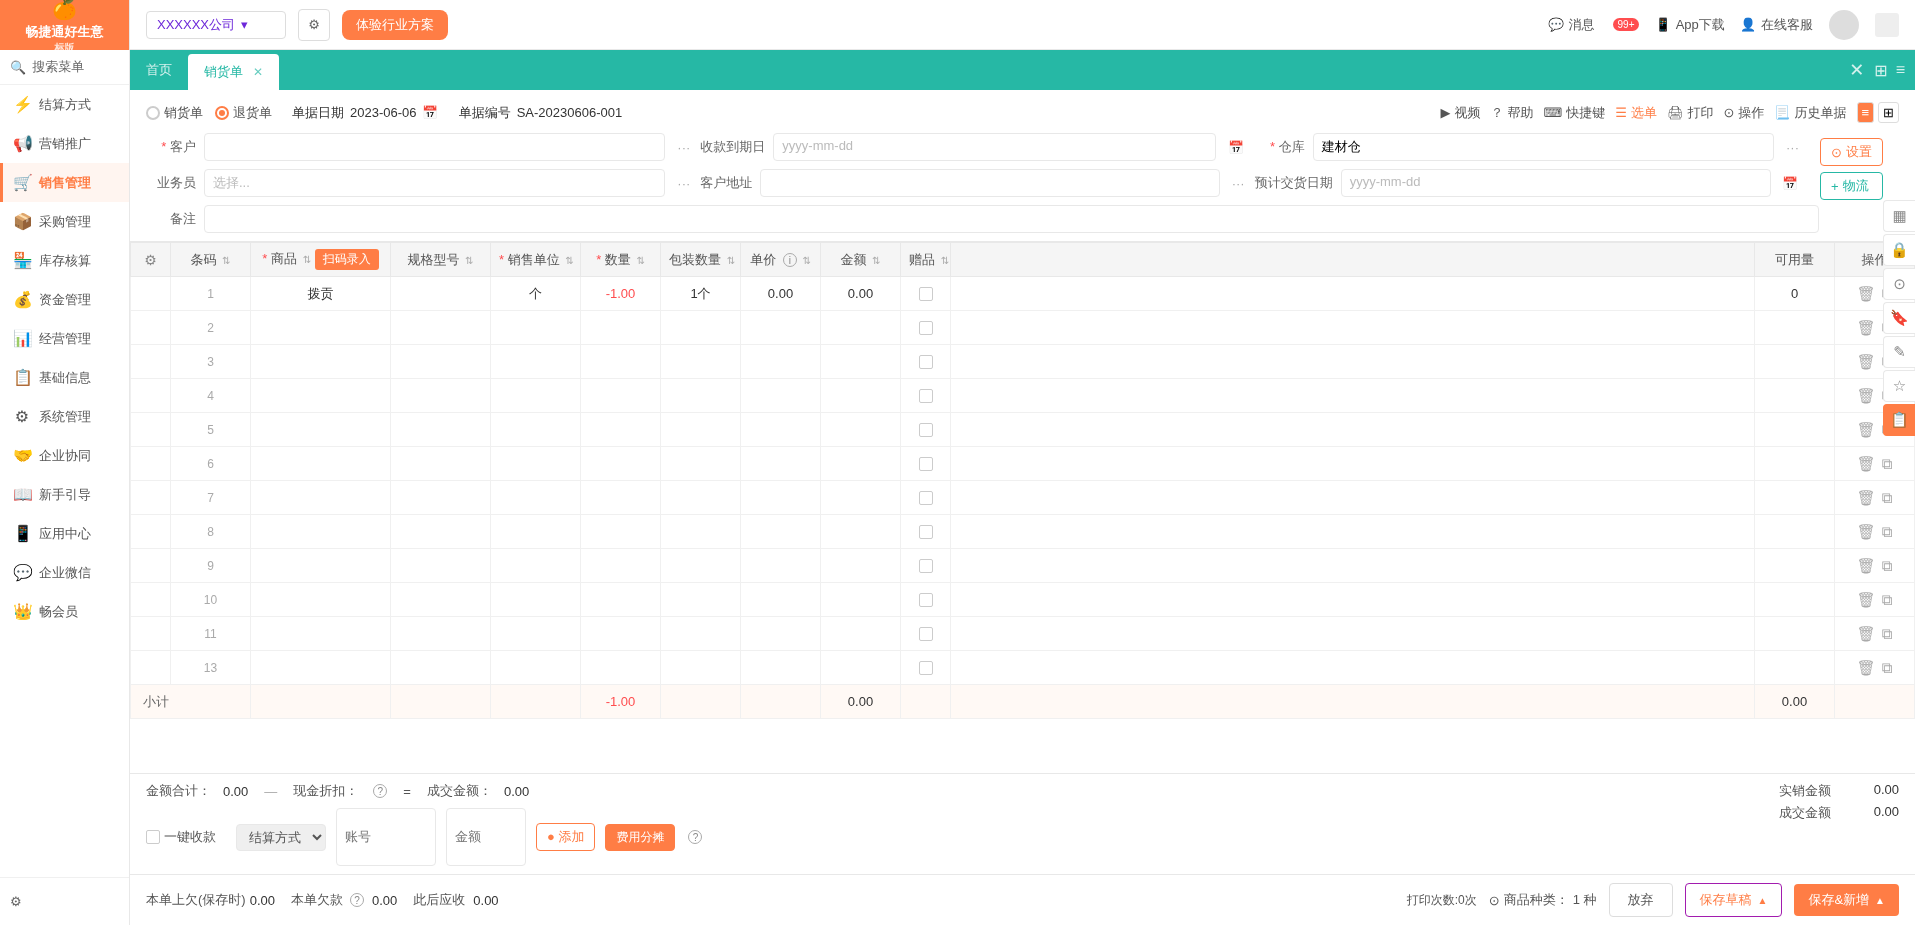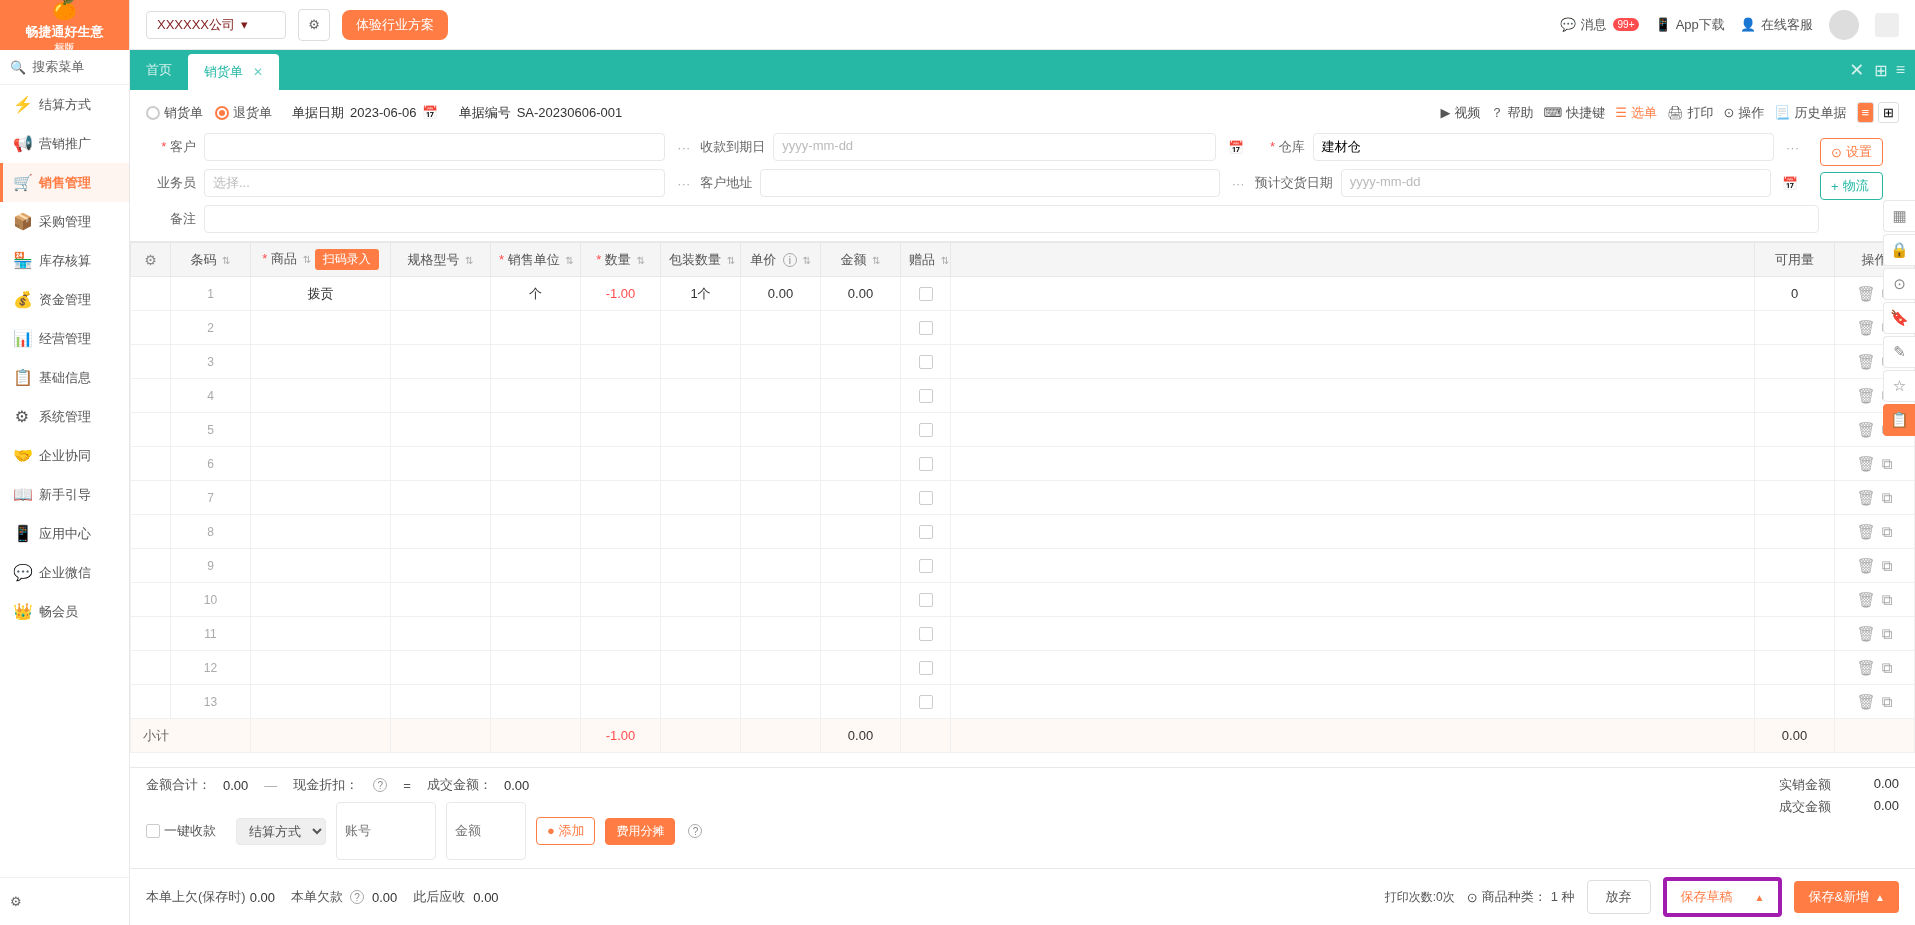--- a/index.html
+++ b/index.html
@@ -38,39 +38,39 @@
     
     .top-header {
       position: fixed; left: 130px; top: 0; right: 0; height: 50px;
       background: #fff; border-bottom: 1px solid #e8e8e8;
       display: flex; align-items: center; padding: 0 16px; gap: 12px;
       z-index: 100;
     }
     .company-select {
       display: flex; align-items: center; gap: 6px;
       border: 1px solid #ddd; border-radius: 4px; padding: 4px 10px;
-      cursor: pointer; color: #7f1d1d; min-width: 140px;
+      cursor: pointer; color: #6d28d9; min-width: 140px;
     }
     .gear-btn {
       width: 32px; height: 32px; border: 1px solid #ddd; border-radius: 4px;
       display: flex; align-items: center; justify-content: center; cursor: pointer; color: #666;
     }
     .trial-btn {
       background: #ff7d45; color: #fff; border: none; border-radius: 8px;
       padding: 6px 14px; cursor: pointer; font-size: 13px;
     }
     .header-right {
       margin-left: auto; display: flex; align-items: center; gap: 16px;
     }
     .header-right-item {
       display: flex; align-items: center; gap: 4px; cursor: pointer; color: #555;
     }
     .badge {
       background: #ff4d4f; color: #fff; border-radius: 10px; font-size: 10px;
-      padding: 1px 5px; margin-left: 2px;
+      padding: 1px 5px; margin-left: 14px;
     }
     .avatar { width: 30px; height: 30px; border-radius: 50%; background: #ddd; cursor: pointer; }
 
     
     .tab-bar {
       position: fixed; left: 130px; top: 50px; right: 0; height: 40px;
       background: #26b8a5; display: flex; align-items: stretch; z-index: 99;
     }
     .tab-item {
       padding: 0 16px; display: flex; align-items: center; gap: 6px;
@@ -219,22 +219,22 @@
     .footer-info { display: flex; align-items: center; gap: 16px; color: #555; font-size: 12px; }
     .footer-info span { display: flex; align-items: center; gap: 4px; }
     .footer-right { margin-left: auto; display: flex; align-items: center; gap: 12px; }
     .footer-print { color: #555; font-size: 12px; }
     .product-kind { color: #555; font-size: 12px; display: flex; align-items: center; gap: 4px; }
     .discard-btn {
       border: 1px solid #ddd; background: #fff; color: #555; border-radius: 4px;
       padding: 7px 18px; cursor: pointer; font-size: 13px;
     }
     .save-draft-btn {
-      border: 4px solid #a21caf; background: #fff; color: #ff7d45; border-radius: 4px;
-      padding: 7px 14px; cursor: pointer; font-size: 13px; display: flex; align-items: center; gap: 20px;
+      border: 1px solid #a21caf; background: #fff; color: #ff7d45; border-radius: 4px;
+      padding: 7px 14px; cursor: pointer; font-size: 13px; display: flex; align-items: center; gap: 4px;
     }
     .save-new-btn {
       background: #ff7d45; color: #fff; border: none; border-radius: 4px;
       padding: 7px 14px; cursor: pointer; font-size: 13px; display: flex; align-items: center; gap: 4px;
     }
     .chevron-down { font-size: 10px; margin-left: 2px; }
 
     
     .right-float {
       position: fixed; right: 0; top: 200px;
@@ -786,42 +786,20 @@
       <td></td>
       <td>
         <div class="col-ops">
           <span class="op-icon">🗑</span>
           <span class="op-icon">⧉</span>
         </div>
       </td>
     </tr>
           <tr>
       <td></td>
-      <td class="row-num">12</td>
-      <td></td>
-      <td></td>
-      <td></td>
-      <td class=""></td>
-      <td></td>
-      <td></td>
-      <td></td>
-      <td>
-              <div style="width:14px;height:14px;border:1px solid #ccc;border-radius:2px;margin:0 auto;"></div>
-            </td>
-      <td></td>
-      <td></td>
-      <td>
-        <div class="col-ops">
-          <span class="op-icon">🗑</span>
-          <span class="op-icon">⧉</span>
-        </div>
-      </td>
-    </tr>
-          <tr>
-      <td></td>
       <td class="row-num">13</td>
       <td></td>
       <td></td>
       <td></td>
       <td class=""></td>
       <td></td>
       <td></td>
       <td></td>
       <td>
               <div style="width:14px;height:14px;border:1px solid #ccc;border-radius:2px;margin:0 auto;"></div>

